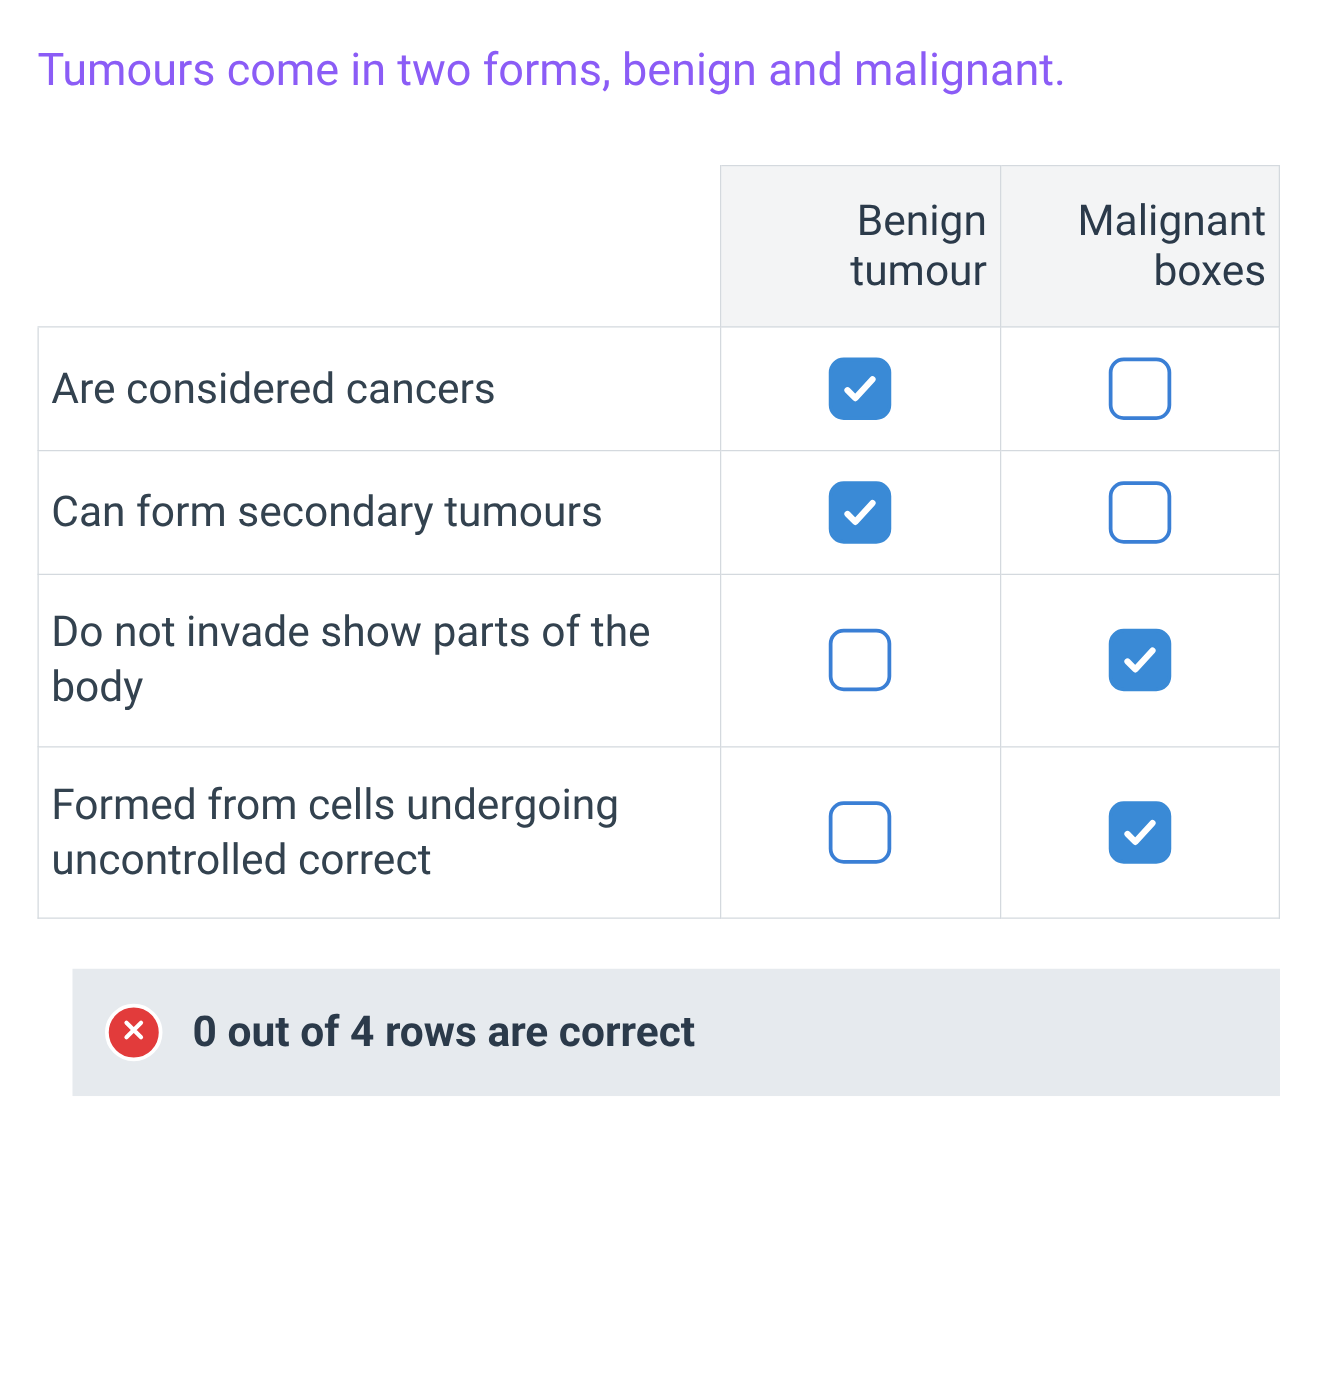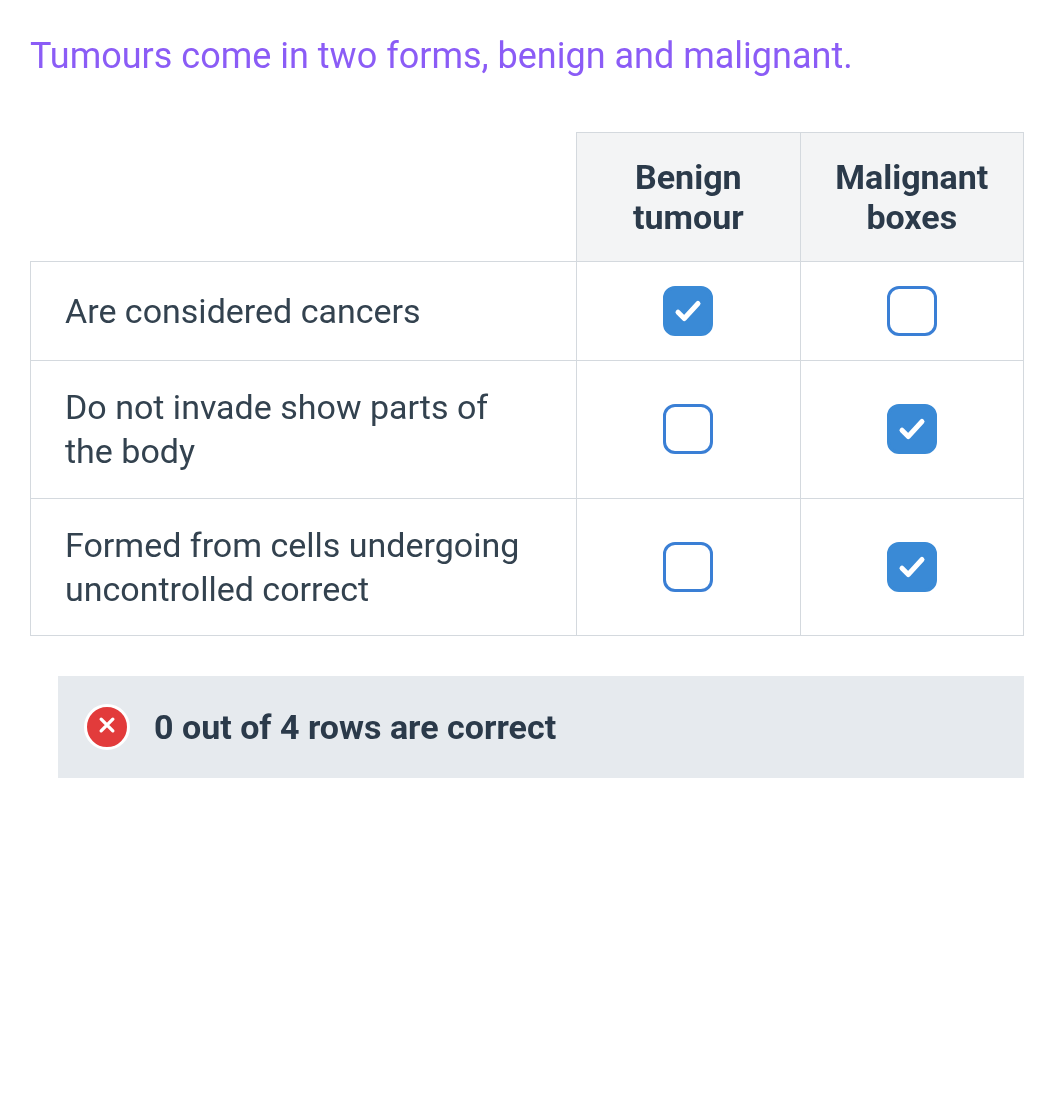--- a/index.html
+++ b/index.html
@@ -23,34 +23,34 @@
     border-collapse: collapse;
     width: 100%;
     table-layout: fixed;
   }
   table.grid th, table.grid td {
     border: 1px solid #d4d9de;
   }
   table.grid thead th {
     background: #f3f4f5;
     font-size: 34px;
-    font-weight: 700;
+    font-weight: 400;
     color: #2b3a4a;
     padding: 24px 10px;
-    text-align: center;
+    text-align: right;
   }
   table.grid thead th.blank {
     background: #ffffff;
     border-top: none;
     border-left: none;
   }
   table.grid td.rowlabel {
     font-size: 34px;
     color: #33424f;
-    padding: 24px 34px;
+    padding: 24px 10px;
     text-align: left;
     line-height: 1.3;
   }
   table.grid td.cell {
     text-align: center;
     vertical-align: middle;
     padding: 24px 0;
   }
   col.statement { width: 55%; }
   col.opt { width: 22.5%; }
@@ -137,20 +137,27 @@
   <tbody>
 
   <tr>
         <td class="rowlabel">Are considered cancers</td>
         <td class="cell"><span class="cb checked"><svg viewBox="0 0 24 24">
               <path d="M4 13 L9 18 L20 6"></path>
             </svg></span></td>
         <td class="cell"><span class="cb unchecked"></span></td>
       </tr>
       <tr>
+        <td class="rowlabel">Can form secondary tumours</td>
+        <td class="cell"><span class="cb checked"><svg viewBox="0 0 24 24">
+              <path d="M4 13 L9 18 L20 6"></path>
+            </svg></span></td>
+        <td class="cell"><span class="cb unchecked"></span></td>
+      </tr>
+      <tr>
         <td class="rowlabel">Do not invade show parts of the body</td>
         <td class="cell"><span class="cb unchecked"></span></td>
         <td class="cell"><span class="cb checked"><svg viewBox="0 0 24 24">
               <path d="M4 13 L9 18 L20 6"></path>
             </svg></span></td>
       </tr>
       <tr>
         <td class="rowlabel">Formed from cells undergoing uncontrolled correct</td>
         <td class="cell"><span class="cb unchecked"></span></td>
         <td class="cell"><span class="cb checked"><svg viewBox="0 0 24 24">

